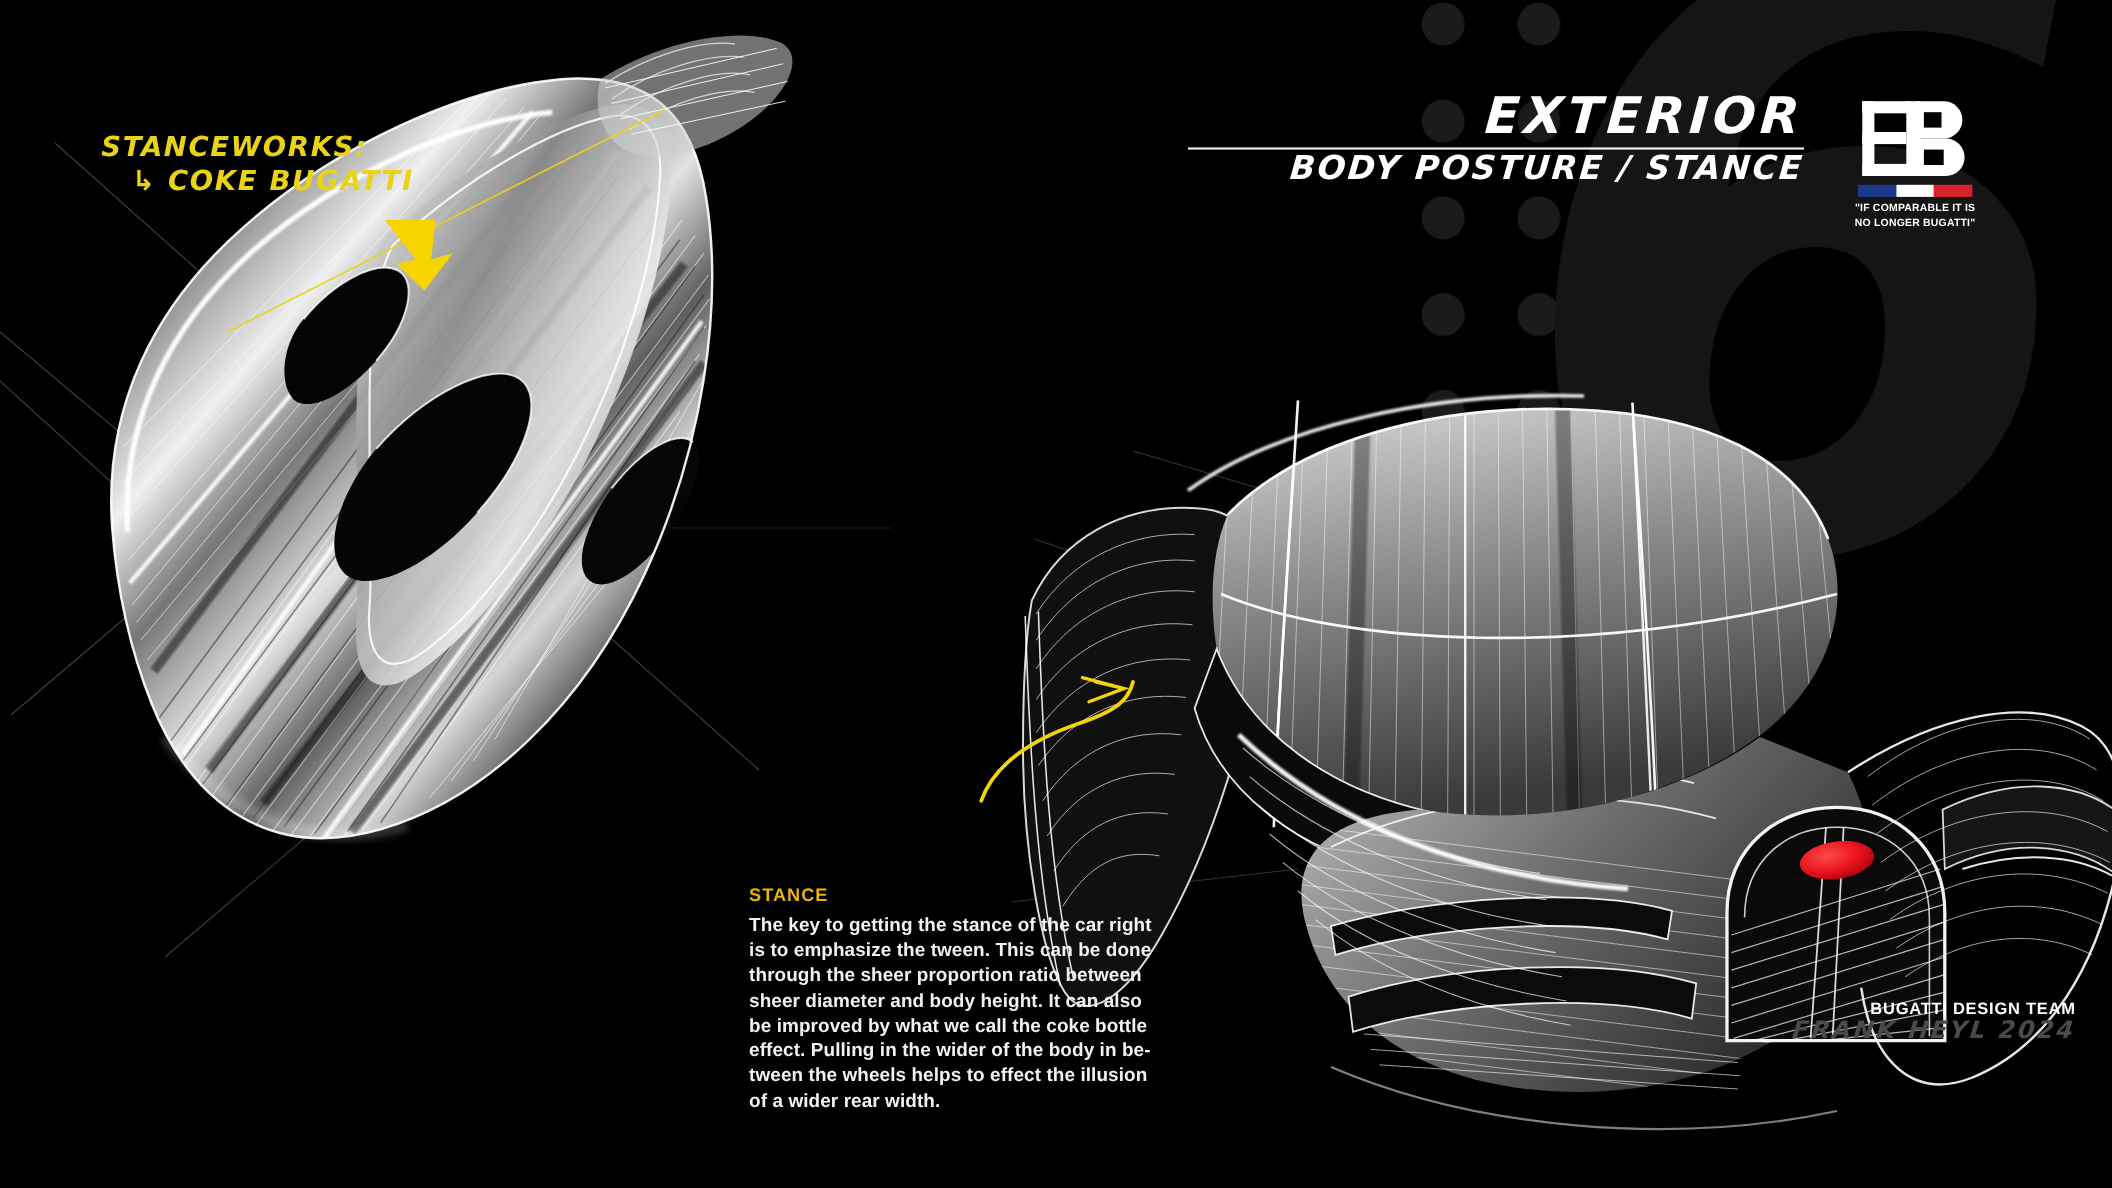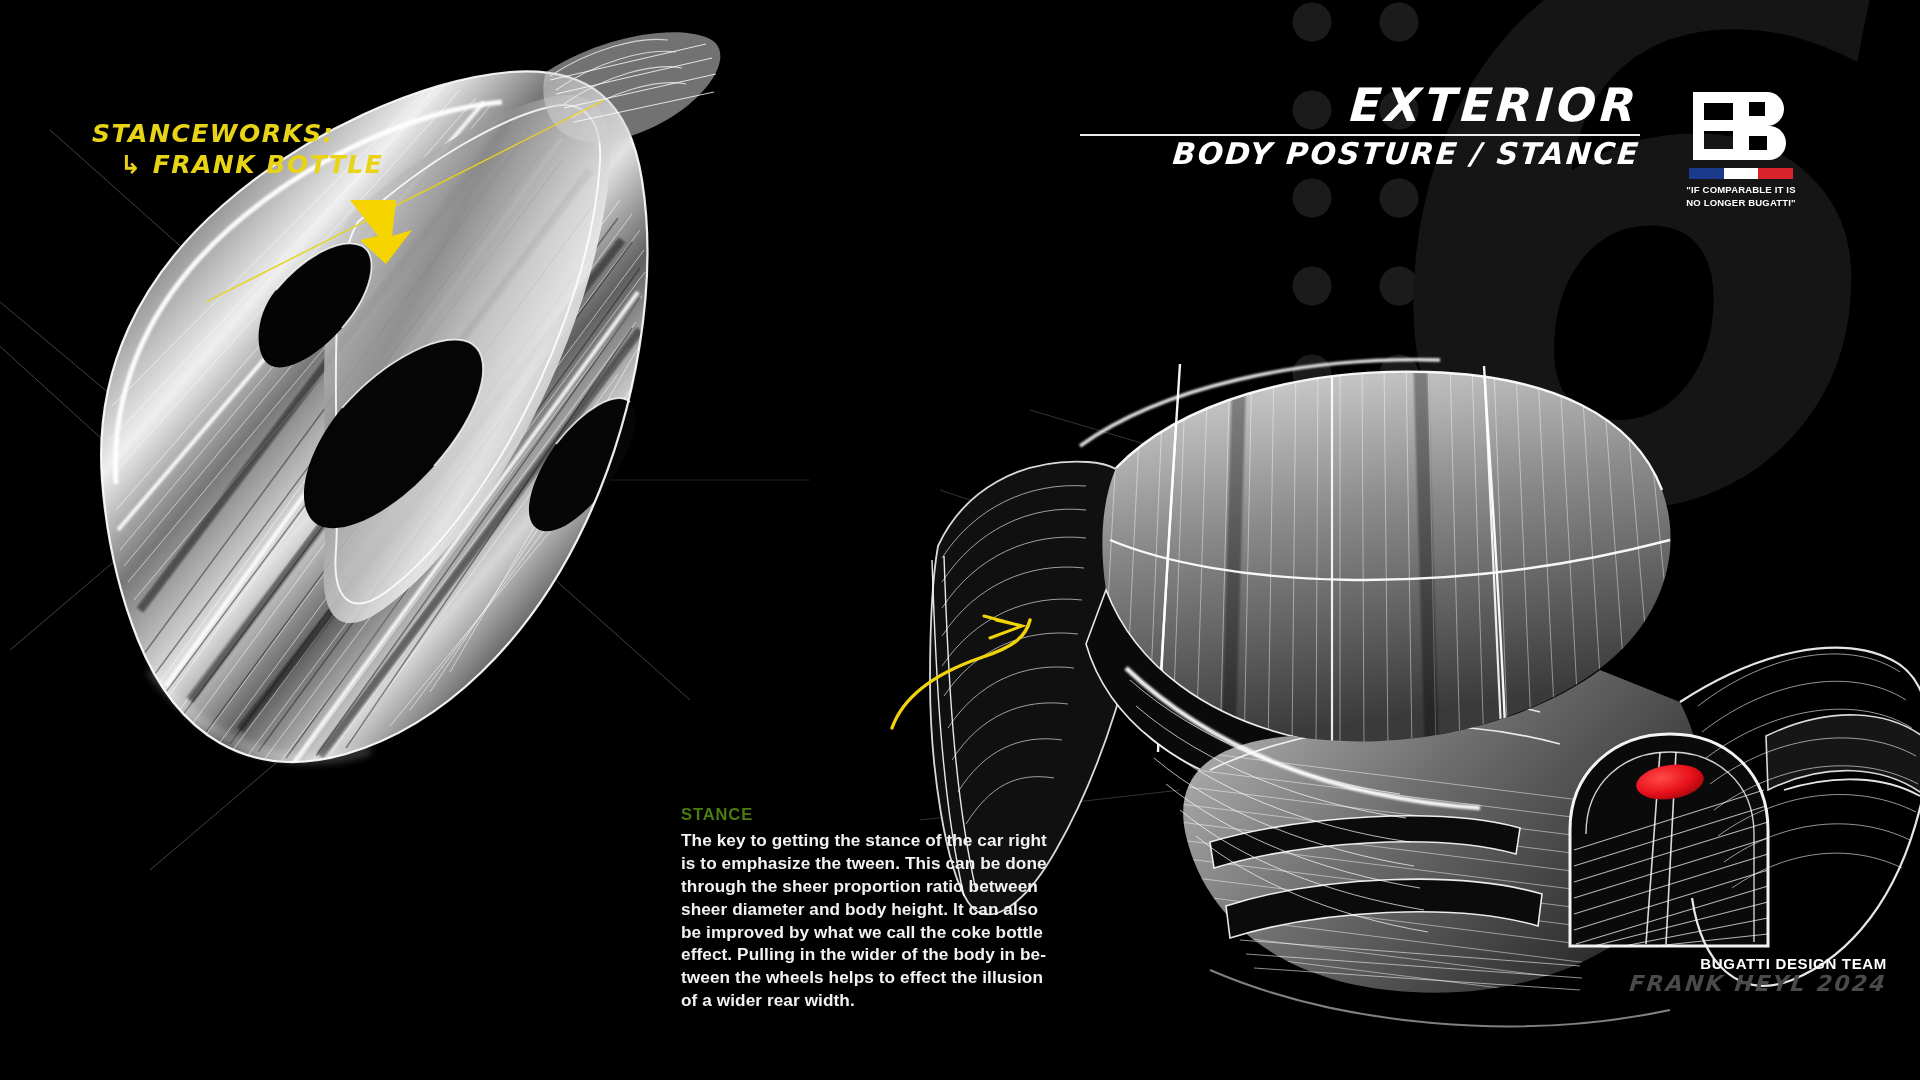--- a/index.html
+++ b/index.html
@@ -43,27 +43,27 @@
   #eb-logo{position:absolute;left:1683px;top:88px;width:116px;}
   #eb-mark{display:block;width:108px;height:76px;margin:0 auto;}
   #eb-flag{display:flex;width:104px;height:11px;margin:4px auto 0;}
   #eb-flag i{display:block;flex:1;height:100%;}
   #eb-tag{color:#fff;font-size:9.5px;line-height:1.35;text-align:center;
     margin-top:5px;letter-spacing:.02em;font-weight:700;
     font-family:"Liberation Sans",sans-serif;}
 
   
   #stance-block{position:absolute;left:681px;top:805px;width:302px;}
-  #stance-head{color:#4d7c0f;font-size:16.5px;font-weight:700;letter-spacing:.055em;
+  #stance-head{color:#eab308;font-size:16.5px;font-weight:700;letter-spacing:.055em;
     margin-bottom:5px;}
   #stance-body{color:#f2f2f2;font-size:17.2px;line-height:1.33;letter-spacing:.005em;}
   #stance-body span{display:block;white-space:nowrap;font-weight:bold;}
 
   
-  #credit{position:absolute;left:1627px;top:955px;width:260px;text-align:right;}
+  #credit{position:absolute;left:1627px;top:909px;width:260px;text-align:right;}
   #credit-team{color:#fff;font-size:15px;font-weight:700;letter-spacing:.045em;}
   #credit-sign{color:#4a4a4a;font-size:22px;letter-spacing:.1em;margin-top:-1px;
     transform:skewX(-6deg);text-align:right;}
 </style>
 </head>
 <body>
 
 <div id="stage">
 
   <div class="dotgrid"></div>
@@ -440,21 +440,21 @@
     <path d="M206,302 L604,100" stroke="#e8d317" stroke-width="1.4" fill="none"></path>
 
     <path d="M350,200 L396,200 L392,236 L412,230 L386,264 L360,240 L378,236 L350,200 Z" fill="#f5d400"></path>
 
     <path d="M892,728 C902,700 928,676 980,658 C1016,646 1026,636 1030,620" stroke="#f2d40a" stroke-width="3.4" fill="none" stroke-linecap="round"></path>
     <path d="M984,616 L1022,626 L990,638 M1022,626 L996,620" stroke="#f2d40a" stroke-width="3" fill="none" stroke-linecap="round"></path>
   </svg>
 
   <div id="note-yellow" class="hand">
     <span class="l1">STANCEWORKS:</span>
-    <span class="l2">↳ FRANK BOTTLE</span>
+    <span class="l2">↳ COKE BUGATTI</span>
   </div>
 
   <div id="title-block">
     <div id="title-main" class="hand">EXTERIOR</div>
     <div id="title-rule"></div>
     <div id="title-sub" class="hand">BODY POSTURE / STANCE</div>
   </div>
 
   <div id="eb-logo">
     <svg id="eb-mark" viewBox="0 0 108 76">

